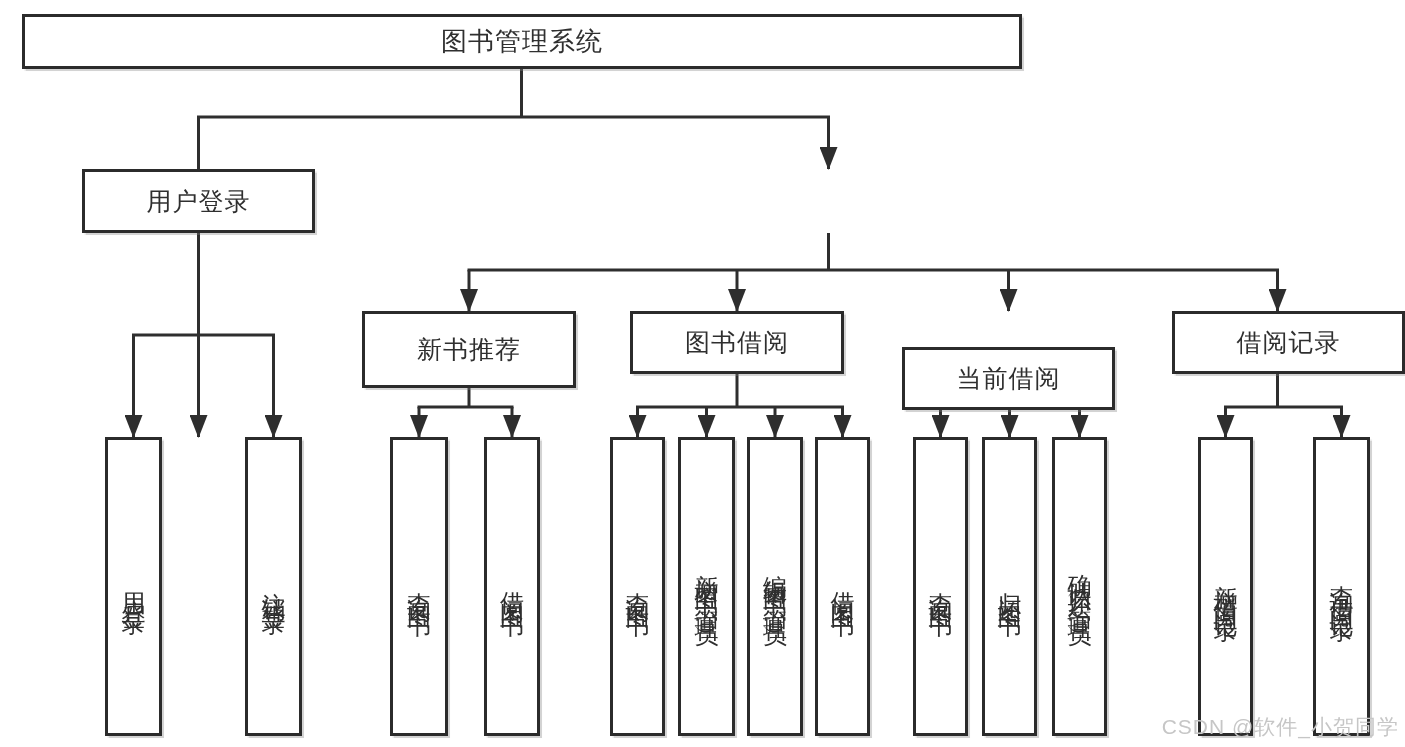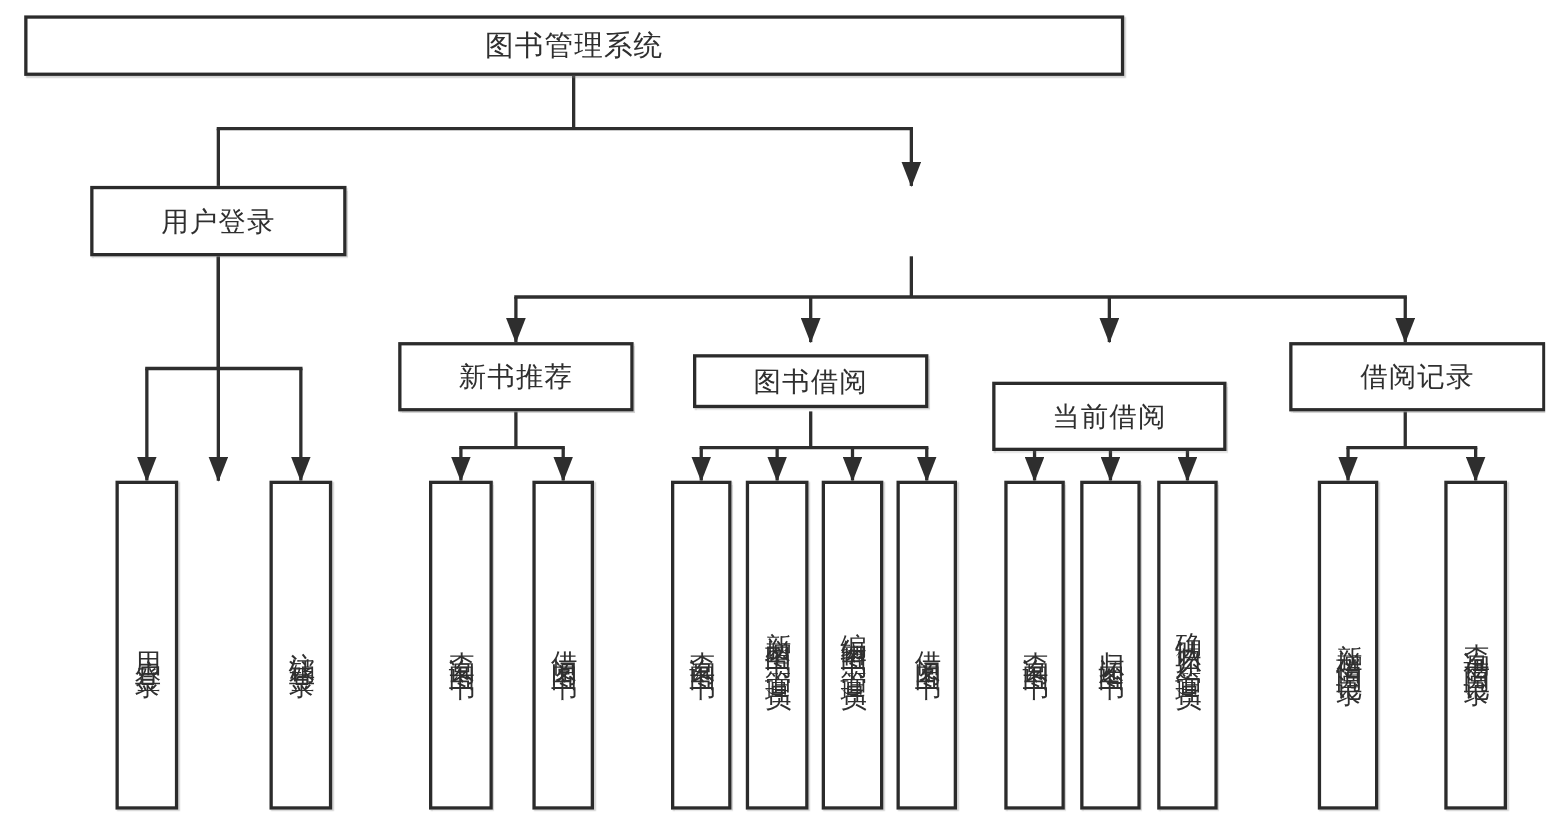--- a/index.html
+++ b/index.html
@@ -30,22 +30,22 @@
     writing-mode: vertical-lr;
     text-orientation: mixed;
     font-size: 24px;
     letter-spacing: 7px;
     line-height: 1;
   }
   
   #b-root { left: 22px;   top: 14px;  width: 1000px; height: 55px; }
   #b-l2-0 { left: 82px;   top: 169px; width: 233px;  height: 64px; }
   #b-l2-1 { left: 712px;  top: 169px; width: 233px;  height: 64px; }
-  #b-l3-0 { left: 362px;  top: 311px; width: 214px;  height: 63px; }
-  #b-l3-1 { left: 630px;  top: 322px; width: 214px;  height: 49px; }
+  #b-l3-0 { left: 362px;  top: 311px; width: 214px;  height: 77px; }
+  #b-l3-1 { left: 630px;  top: 311px; width: 214px;  height: 63px; }
   #b-l3-2 { left: 902px;  top: 311px; width: 213px;  height: 63px; margin-top: 36px; }
   #b-l3-3 { left: 1172px; top: 311px; width: 233px;  height: 63px; }
   .leaf   { top: 437px; height: 299px; }
   #b-a0 { left: 105px;  width: 57px; }
   #b-a1 { left: 245px;  width: 57px; }
   #b-b0 { left: 390px;  width: 58px; }
   #b-b1 { left: 484px;  width: 56px; }
   #b-c0 { left: 610px;  width: 55px; }
   #b-c1 { left: 678px;  width: 57px; }
   #b-c2 { left: 747px;  width: 56px; }
@@ -179,13 +179,14 @@
     <span>确认归还（管理员）</span>
   </div>
 
   <div class="node box-v leaf" id="b-e0">
     <span>新增借阅记录</span>
   </div>
   <div class="node box-v leaf" id="b-e1">
     <span>查询借阅记录</span>
   </div>
 
+  <div id="watermark">CSDN @软件_小贺同学</div>
 </div>
 
 </body></html>

